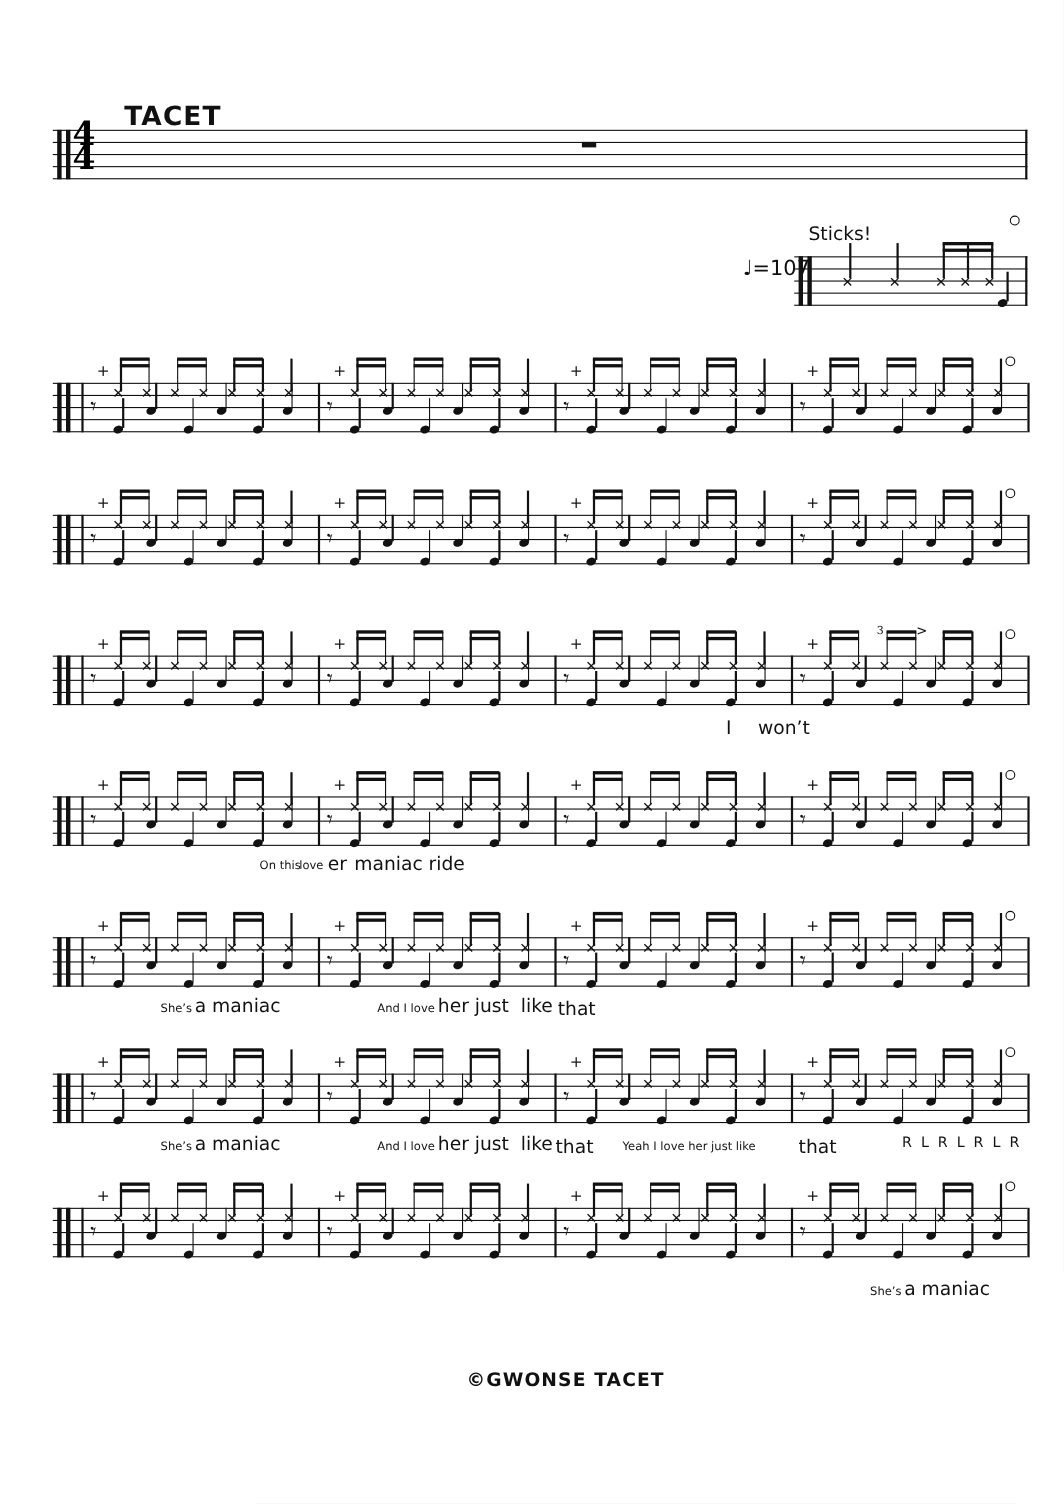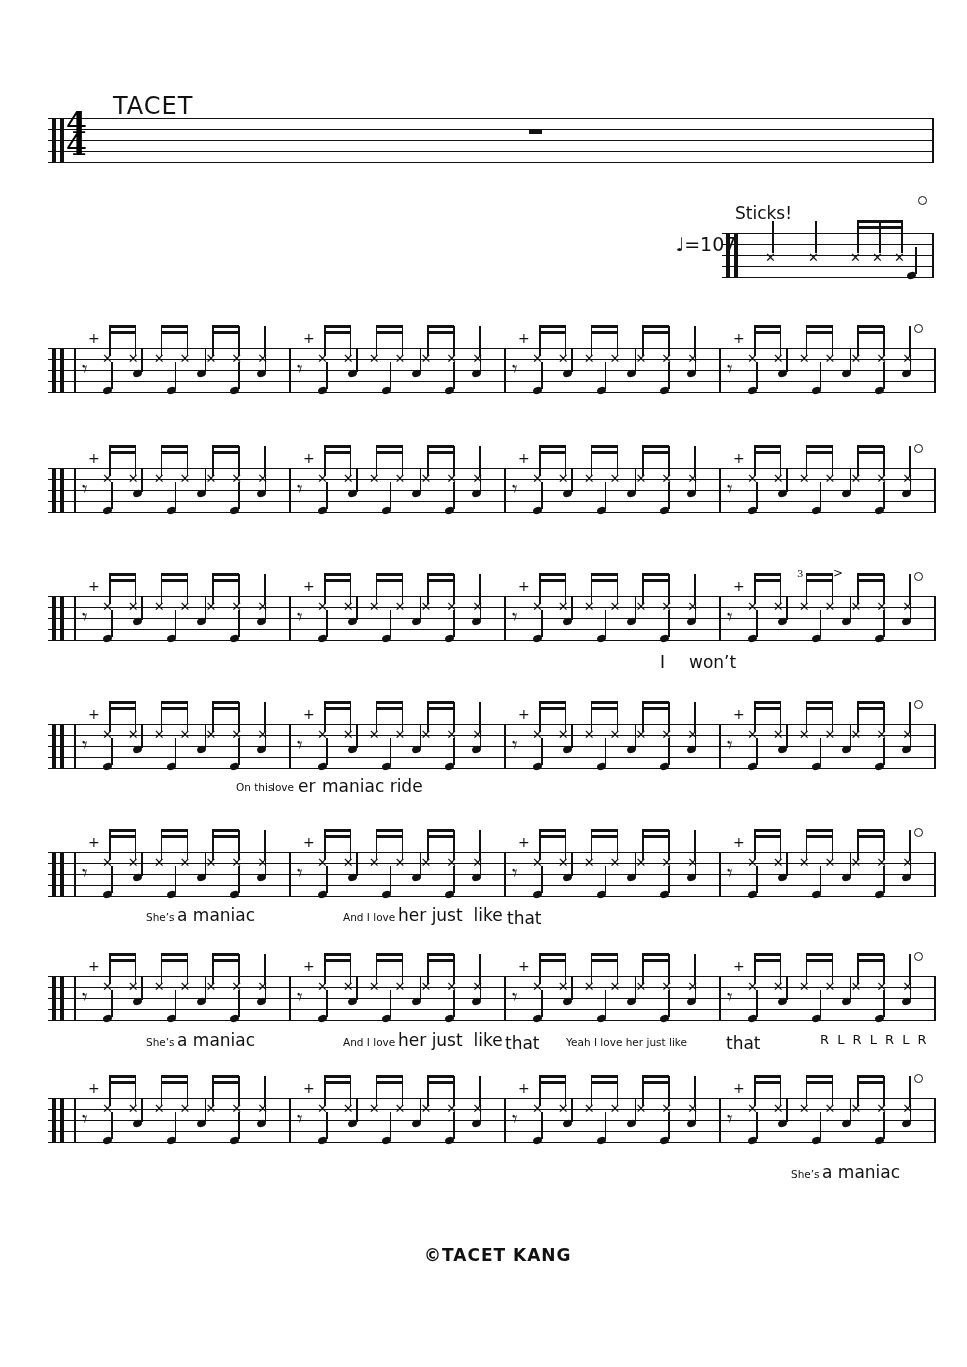--- a/index.html
+++ b/index.html
@@ -46,21 +46,21 @@
     <div class="sline" style="top:22px;"></div>
     <div class="sline" style="top:33px;"></div>
     <div class="sline" style="top:44px;"></div>
     <div class="thickbar" style="left:4px;top:0;height:45px;"></div>
     <div class="thickbar" style="left:12px;top:0;height:45px;"></div>
     <div class="wholerest" style="left:481px;top:11px;"></div>
     <div class="barline" style="left:884px;top:0;height:45px;"></div>
   </div>
   <div class="timesig" style="left:66px;top:114px;">4</div>
   <div class="timesig" style="left:66px;top:136px;">4</div>
-  <div class="txt tacet" style="left:113px;top:92px;">TACET</div>
+  <div class="txt tacet" style="left:113px;top:92px;font-weight:bold;">TACET</div>
 
   <div class="txt tempo" style="left:651px;top:211px;">
     <span style="font-family:'DejaVu Sans',sans-serif;">♩</span><span>=107</span>
   </div>
   <div class="txt sticks" style="left:735px;top:203px;">Sticks!</div>
 
   <div class="staff" style="left:722px;top:233px;width:212px;height:46px;">
     <div class="sline" style="top:0;"></div>
     <div class="sline" style="top:11px;"></div>
     <div class="sline" style="top:22px;"></div>
@@ -1167,14 +1167,14 @@
       <div class="txt lyric-small" style="left:566px;top:1036px;">Yeah I love her just like</div>
       <div class="txt lyric-big" style="left:726px;top:1033px;">that</div>
       <div class="txt sticking" style="left:820px;top:1032px;">R L R L R L R</div>
       <div class="txt lyric-small" style="left:791px;top:1168px;">She’s</div>
       <div class="txt lyric-big" style="left:822px;top:1162px;">a maniac</div>
     </div>
 
   <div class="txt num" style="left:797px;top:568px;">3</div>
   <div class="txt accent" style="left:833px;top:566px;">&gt;</div>
 
-  <div class="txt credit" style="left:424px;top:1245px;">©TACET KANG</div>
+  <div class="txt credit" style="left:424px;top:1245px;">©GWONSE TACET</div>
 </div>
 
 </body></html>

